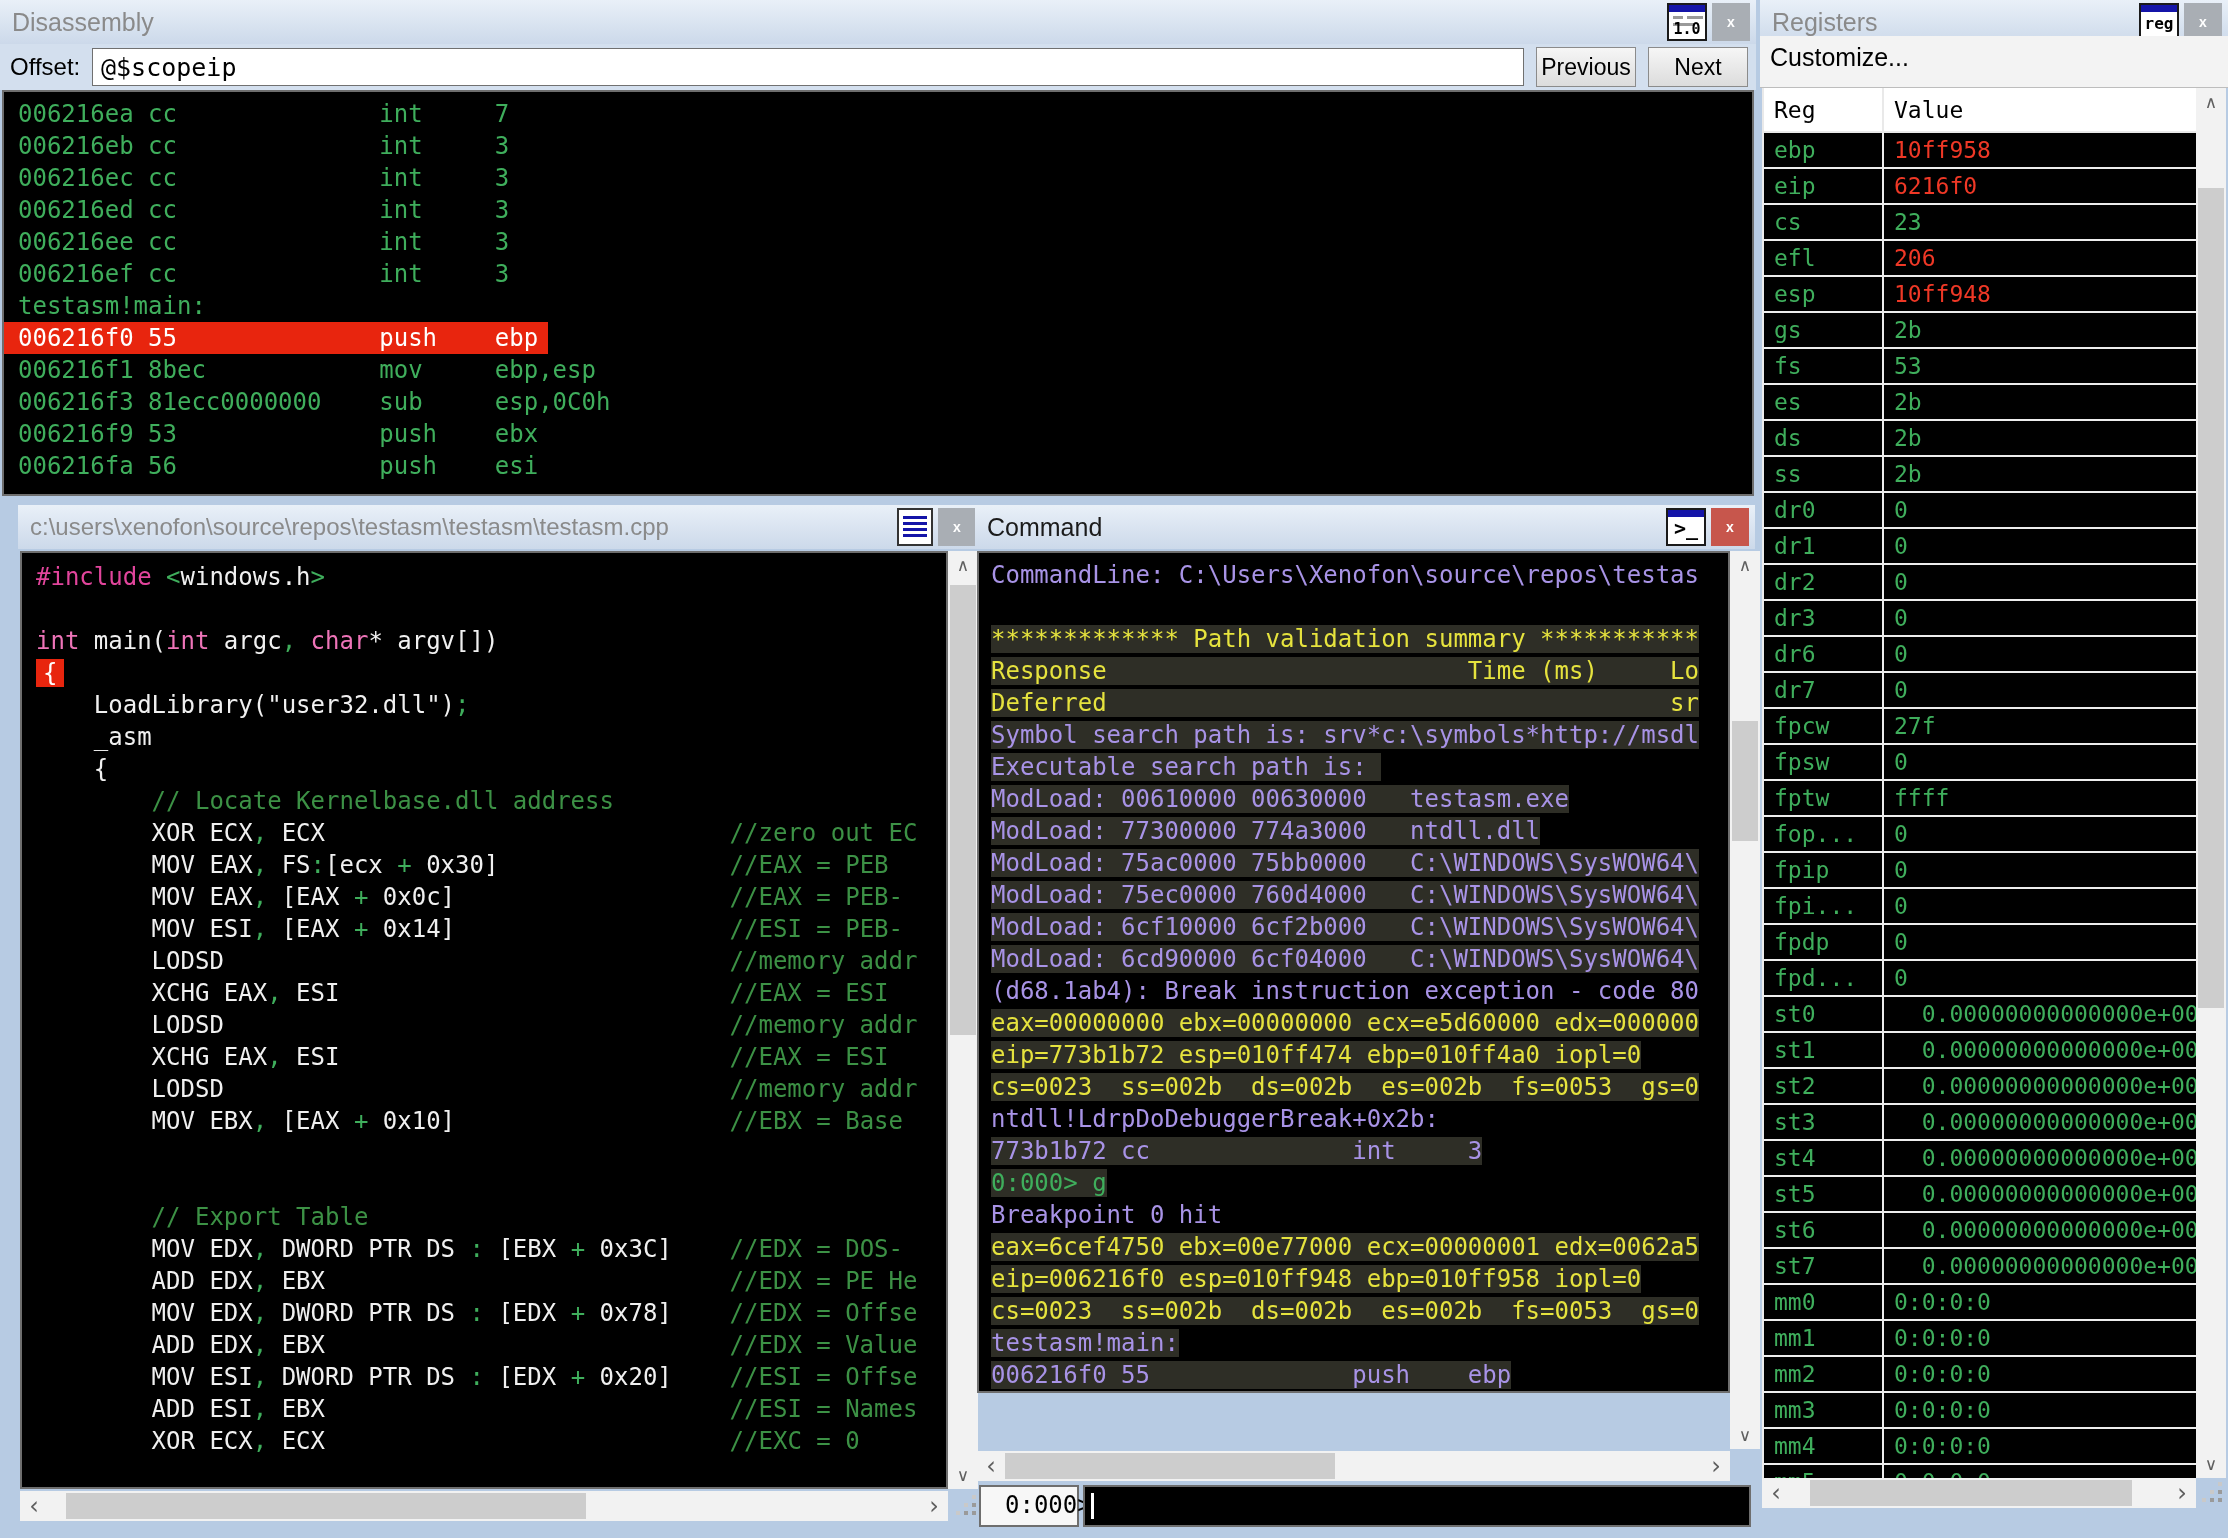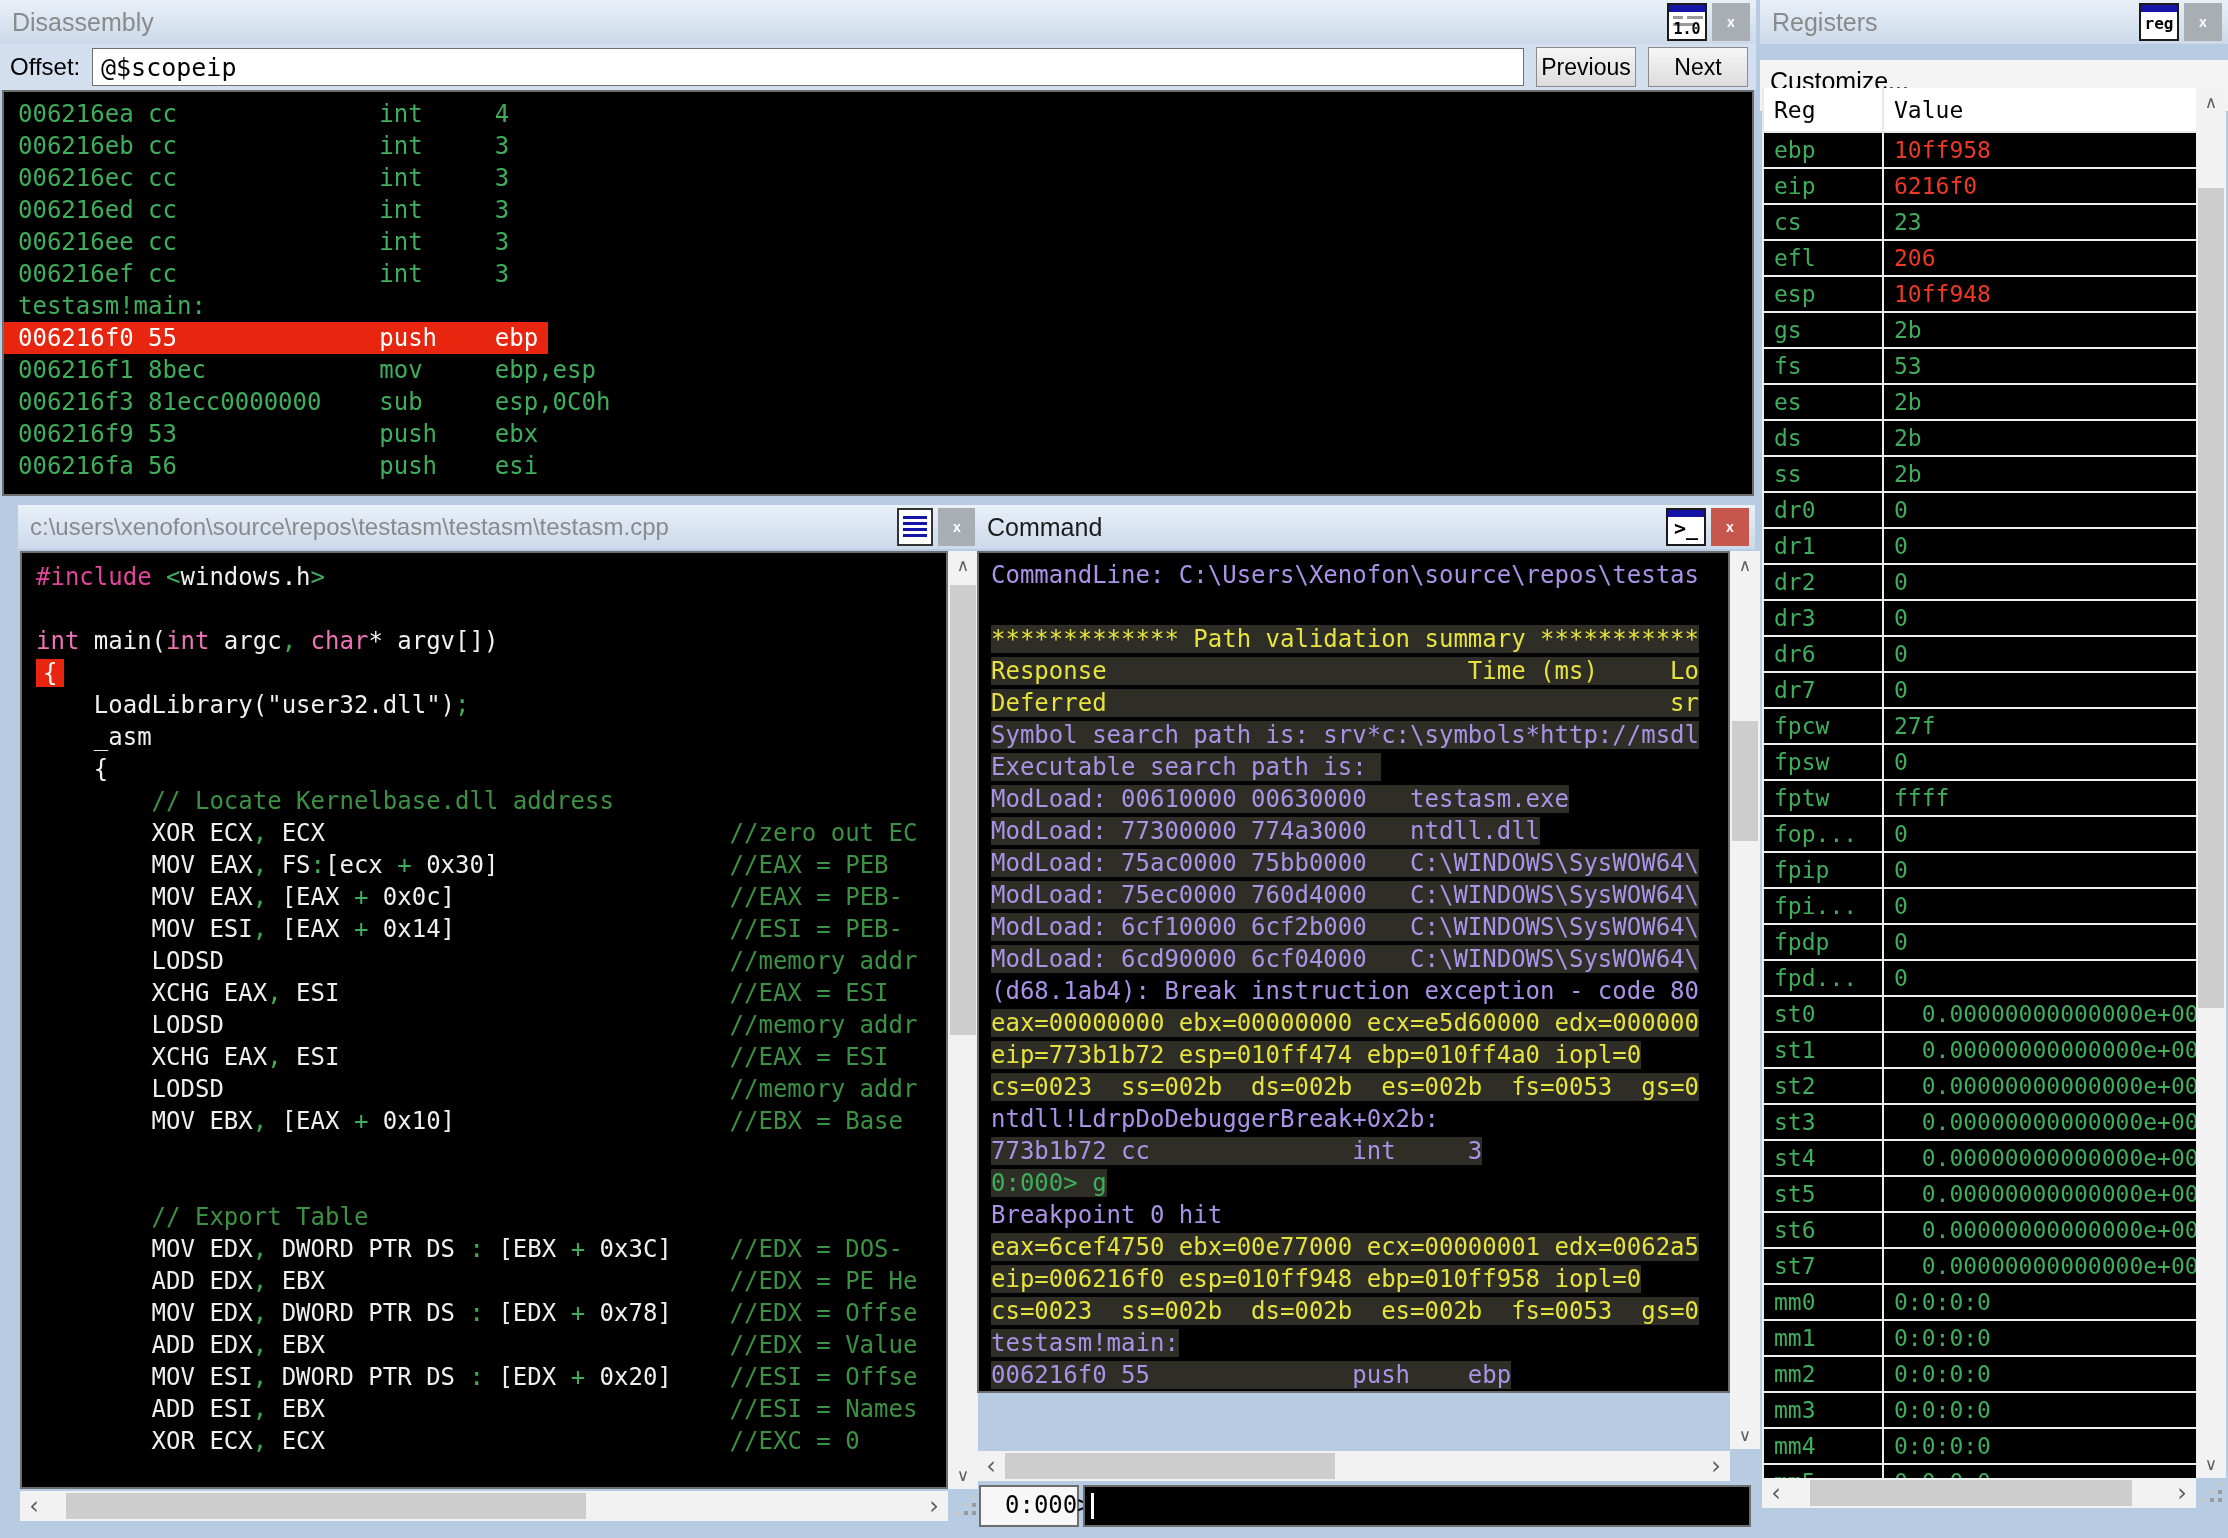--- a/index.html
+++ b/index.html
@@ -53,21 +53,21 @@
   .sb .arr{position:absolute;color:#5f5f5f;font-size:17px;display:flex;align-items:center;
     justify-content:center;font-family:"DejaVu Sans",sans-serif;}
   .vsb{width:30px;} .hsb{height:30px;}
   .vsb .arr{left:0;right:0;height:28px;} .hsb .arr{top:0;bottom:0;width:28px;}
   .arr-up::before{content:"\2227";} .arr-dn::before{content:"\2228";}
   .arr-lf::before{content:"\2039";font-size:24px;} .arr-rt::before{content:"\203A";font-size:24px;}
   .grip{position:absolute;width:30px;height:30px;}
   .grip::before{content:"";position:absolute;right:6px;bottom:6px;width:4px;height:4px;background:#9a9a9a;
     box-shadow:-8px 0 #9a9a9a,0 -8px #9a9a9a,-8px -8px #c9c9c9,-16px 0 #c9c9c9,0 -16px #c9c9c9;}
   
-  .customize{position:absolute;left:0;top:60px;right:0;height:52px;background:#f3f3f3;
+  .customize{position:absolute;left:0;top:36px;right:0;height:52px;background:#f3f3f3;
     border-bottom:1px solid #bdbdbd;font-size:25px;color:#000;padding:7px 0 0 10px;}
   .regwrap{position:absolute;left:2px;top:88px;width:434px;height:1390px;overflow:hidden;background:#000;}
   table.regs{border-collapse:collapse;width:434px;table-layout:fixed;
     font-family:"DejaVu Sans Mono",monospace;font-size:23px;}
   table.regs col.c1{width:120px;} table.regs col.c2{width:314px;}
   table.regs th{background:#fff;color:#000;text-align:left;font-weight:normal;
     height:44px;padding:0 10px;border:2px solid #e9e9e9;border-top:none;}
   table.regs td{background:#000;height:36px;padding:0 10px;border:2px solid #ededed;white-space:pre;overflow:hidden;}
   td.rn{color:var(--green);} td.rv-g{color:var(--green);} td.rv-r{color:var(--valred);}
   
@@ -97,21 +97,21 @@
         <span class="closebtn">x</span>
       </span>
     </div>
     <div class="offsetbar">
       <label>Offset:</label>
       <input class="offset-input" type="text" value="@$scopeip" style="">
       <button class="btn" style="left:1536px;width:100px;">Previous</button>
       <button class="btn" style="left:1648px;width:100px;">Next</button>
     </div>
     <div class="console" style="left:2px;top:90px;width:1752px;height:406px;padding-top:6px;">
-        <div class="dline">006216ea cc              int     4</div>
+        <div class="dline">006216ea cc              int     7</div>
         <div class="dline">006216eb cc              int     3</div>
         <div class="dline">006216ec cc              int     3</div>
         <div class="dline">006216ed cc              int     3</div>
         <div class="dline">006216ee cc              int     3</div>
         <div class="dline">006216ef cc              int     3</div>
         <div class="dline">testasm!main:</div>
         <div class="dline cur">006216f0 55              push    ebp</div>
         <div class="dline">006216f1 8bec            mov     ebp,esp</div>
         <div class="dline">006216f3 81ecc0000000    sub     esp,0C0h</div>
         <div class="dline">006216f9 53              push    ebx</div>

